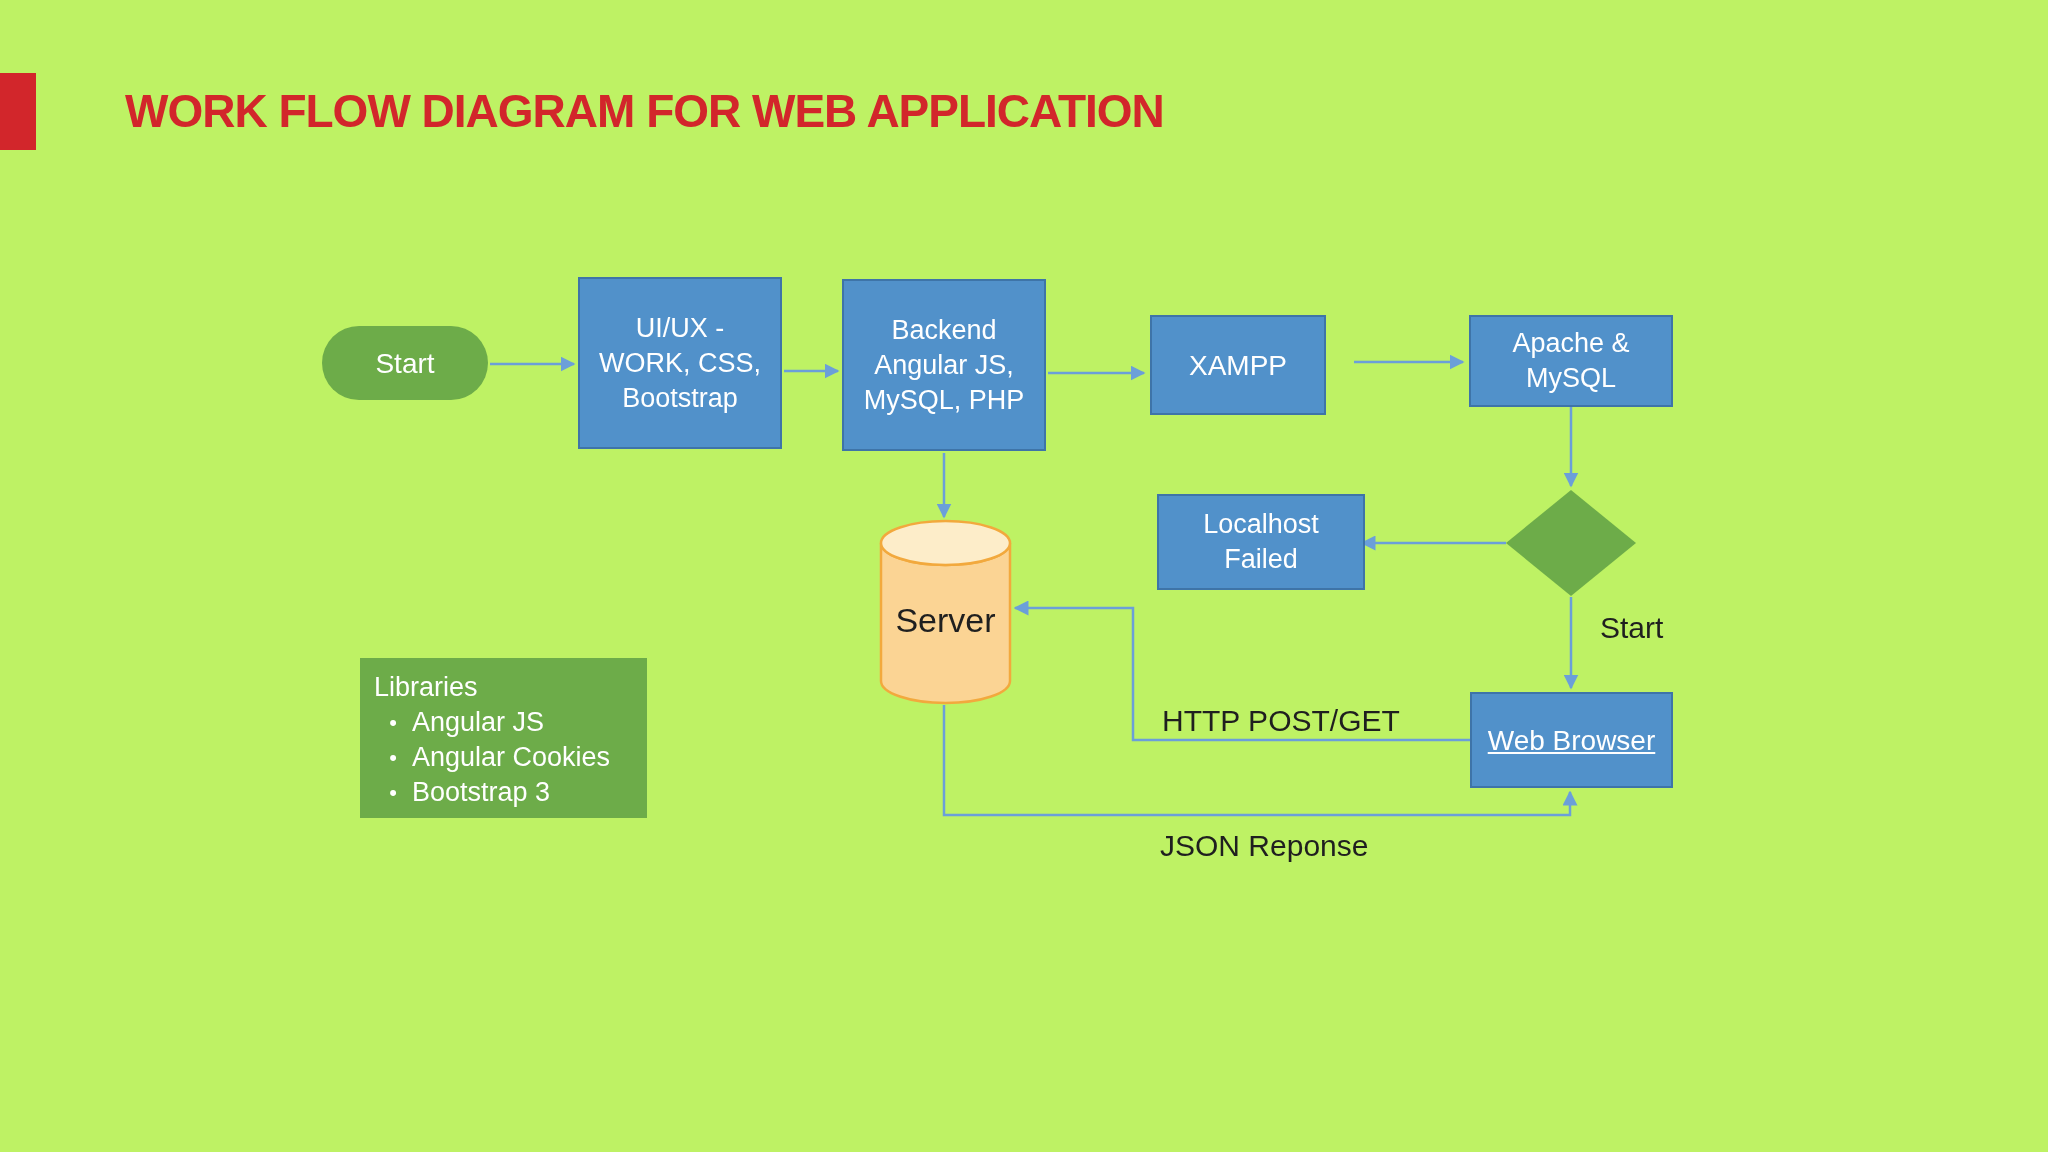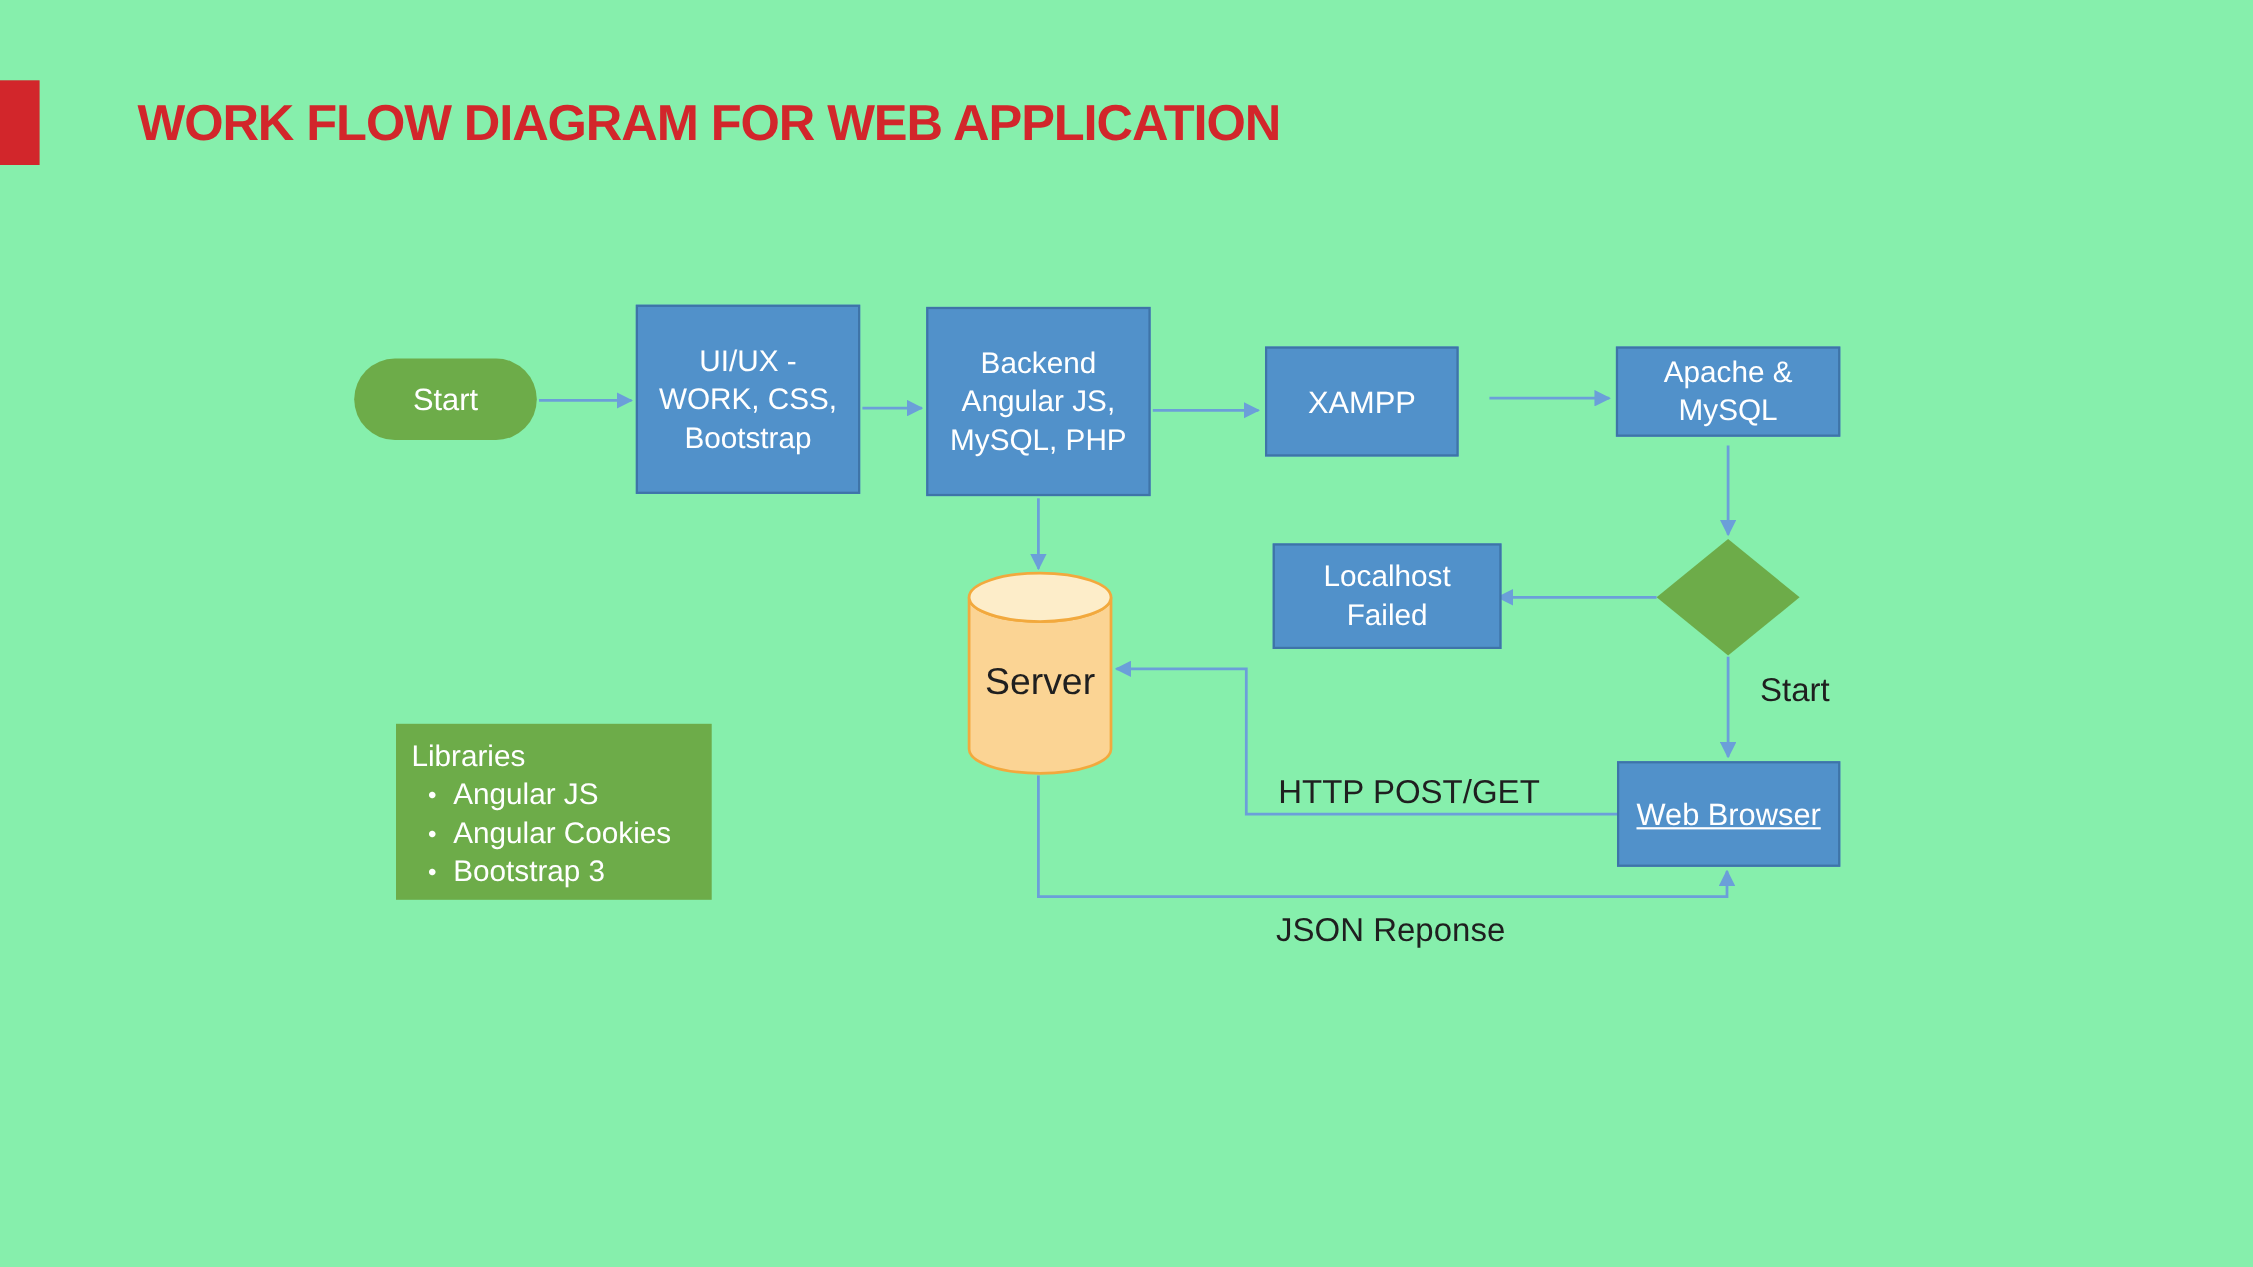--- a/index.html
+++ b/index.html
@@ -1,17 +1,17 @@
 <!DOCTYPE html>
 <html style="--accent-red: #d2262b; --node-blue: #5191ca; --node-blue-border: #3e74a8; --node-green: #6dac49; --connector-blue: #6b9fd9; --cylinder-fill: #fbd494; --cylinder-lid: #fdedc9; --cylinder-border: #f2a93d; --label-text: #1f1f1f;"><head>
 <meta charset="utf-8">
 <style>
   html,body{margin:0;padding:0;background:#ffffff;}
   .stage{
-    position:relative;width:2048px;height:1152px;background:#86efac;overflow:hidden;
+    position:relative;width:2048px;height:1152px;background:#bef264;overflow:hidden;
     font-family:"Liberation Sans","DejaVu Sans",sans-serif;
   }
   .accent-square{
     position:absolute;left:0;top:73px;width:36px;height:77px;
     background:var(--accent-red,#d2262b);
   }
   .page-title{
     position:absolute;left:125px;top:84px;margin:0;
     font-size:46px;font-weight:bold;letter-spacing:-1px;white-space:nowrap;
     color:var(--accent-red,#d2262b);
@@ -22,21 +22,21 @@
     position:absolute;box-sizing:border-box;
     display:flex;flex-direction:column;align-items:center;justify-content:center;
     color:#ffffff;text-align:center;font-size:27px;line-height:35px;
   }
   .blue{background:var(--node-blue,#5191ca);border:2px solid var(--node-blue-border,#3e74a8);}
   .green{background:var(--node-green,#6dac49);}
   .n-start{left:322px;top:326px;width:166px;height:74px;border-radius:37px;font-size:28px;}
   .n-uiux{left:578px;top:277px;width:204px;height:172px;}
   .n-backend{left:842px;top:279px;width:204px;height:172px;}
   .n-xampp{left:1150px;top:315px;width:176px;height:100px;font-size:28px;}
-  .n-apache{left:1469px;top:315px;width:204px;height:82px;}
+  .n-apache{left:1469px;top:315px;width:204px;height:92px;}
   .n-localhost{left:1157px;top:494px;width:208px;height:96px;text-align:right;}
   .n-browser{left:1470px;top:692px;width:203px;height:96px;font-size:28px;text-decoration:underline;}
   .libraries{
     position:absolute;left:360px;top:658px;width:287px;height:160px;box-sizing:border-box;
     background:var(--node-green,#6dac49);color:#ffffff;
     padding:12px 8px 8px 14px;font-size:27px;line-height:35px;
   }
   .lib-row{display:flex;align-items:flex-start;}
   .lib-bullet{width:38px;flex:0 0 38px;text-align:center;font-size:22px;line-height:35px;}
   .lbl{position:absolute;color:var(--label-text,#1f1f1f);white-space:nowrap;font-size:30px;line-height:32px;}

